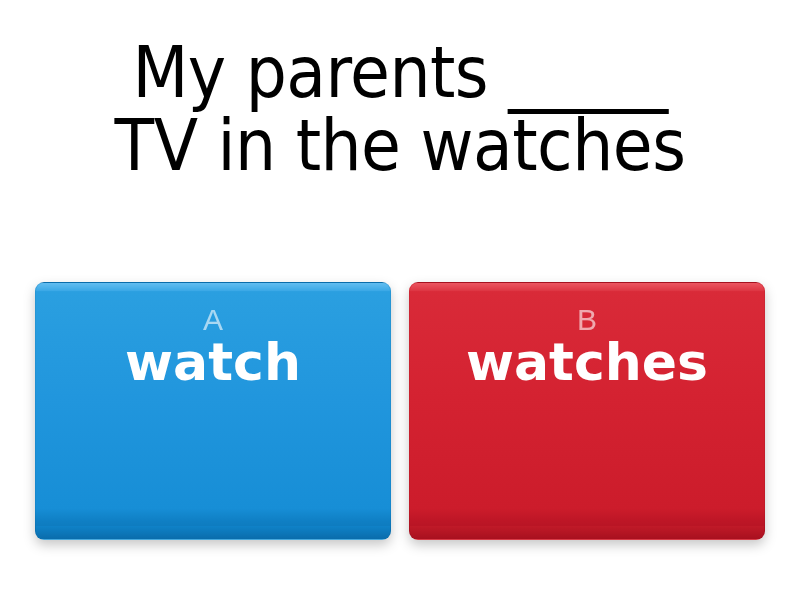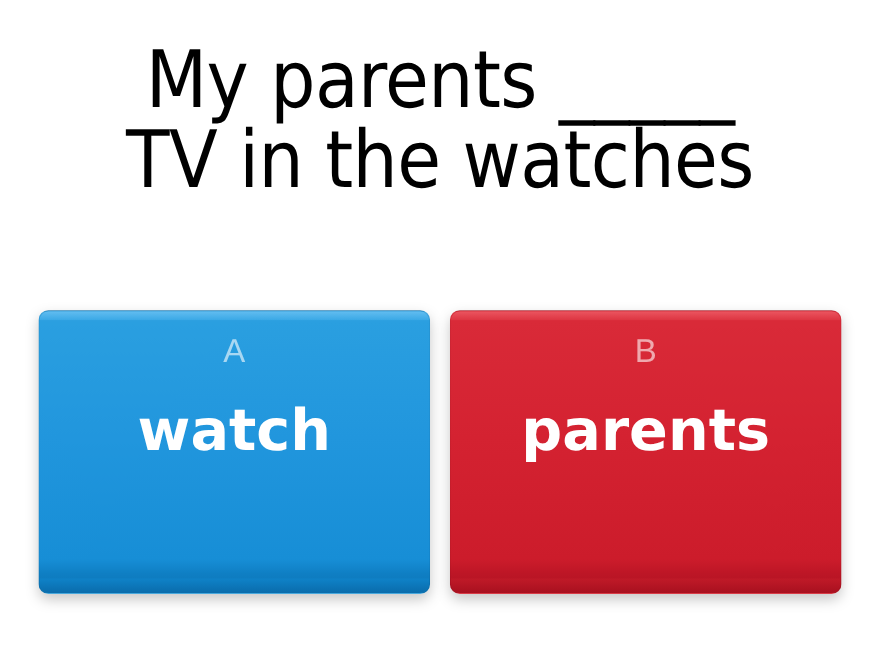--- a/index.html
+++ b/index.html
@@ -145,21 +145,20 @@
     font-size: 30px;
     line-height: 1;
     font-weight: 400;
     color: rgba(255,255,255,0.60);
     font-family: "Liberation Sans", sans-serif;
   }
 
   .answer-label {
     position: relative;
     z-index: 2;
-    margin-top: 30px;
     font-size: 52px;
     line-height: 1.05;
     font-weight: 700;
     color: #ffffff;
     text-align: center;
     padding: 0 14px;
     word-break: break-word;
     font-family: "DejaVu Sans", "Liberation Sans", sans-serif;
   }
 </style>
@@ -177,19 +176,19 @@
     <div class="answer-card-wrap">
       <div class="answer-card blue">
         <div class="answer-letter">A</div>
         <div class="answer-label">watch</div>
       </div>
     </div>
 
     <div class="answer-card-wrap">
       <div class="answer-card red">
         <div class="answer-letter">B</div>
-        <div class="answer-label">parents</div>
+        <div class="answer-label">watches</div>
       </div>
     </div>
 
   </div>
 
 </div>
 
 </body></html>

